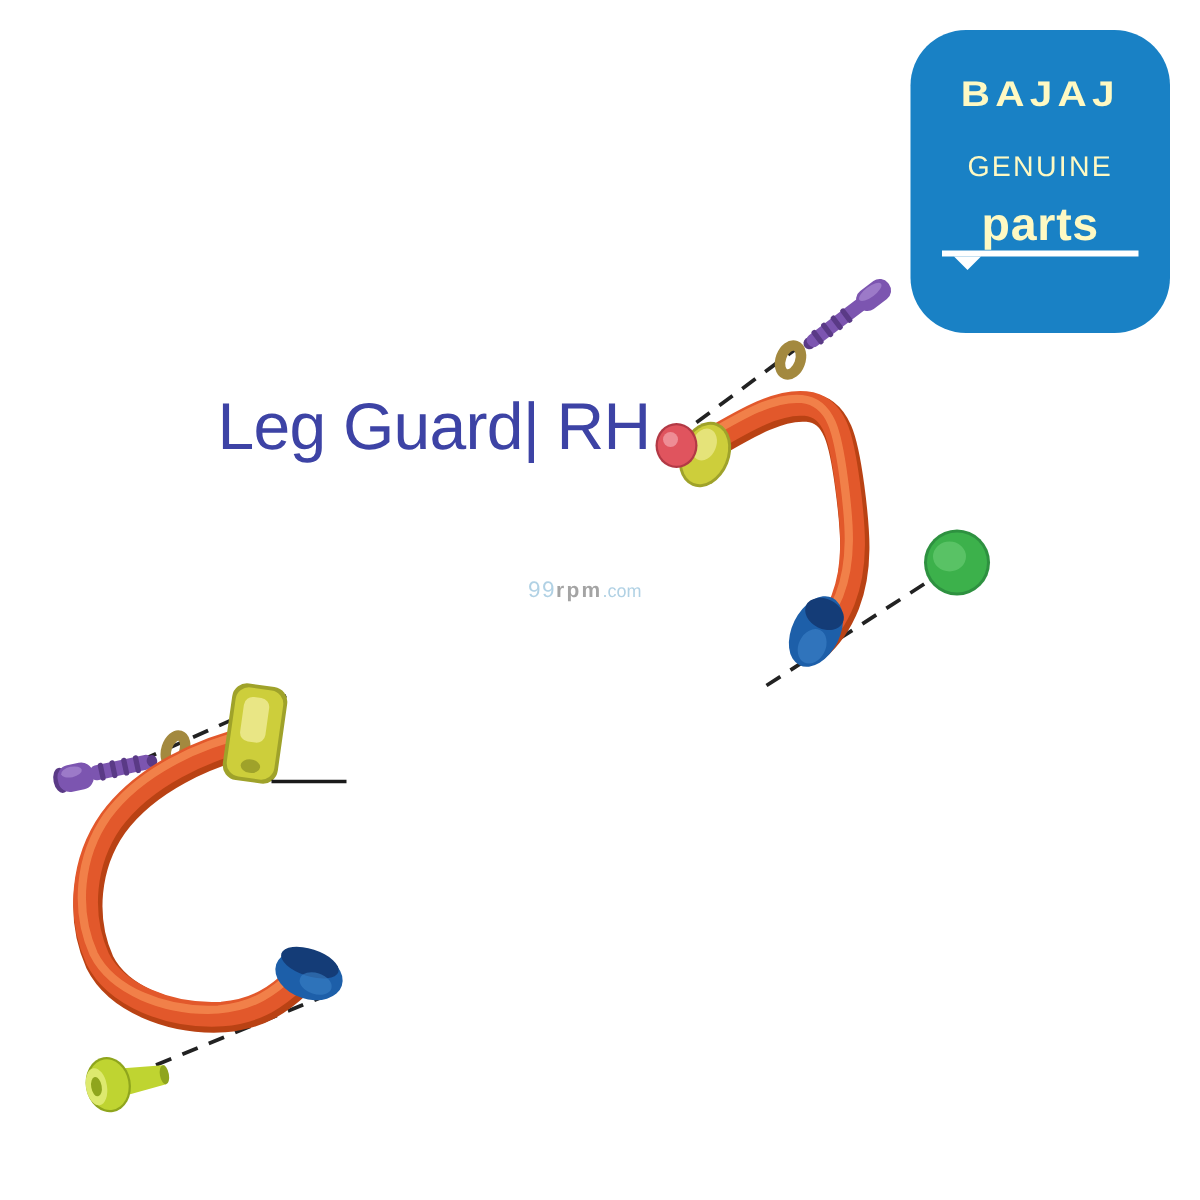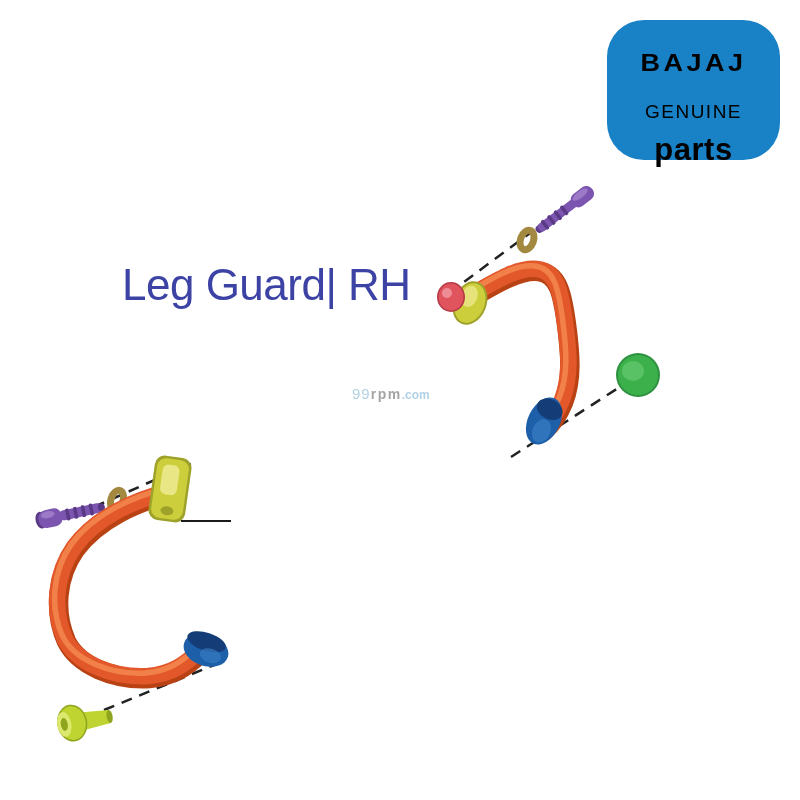--- a/index.html
+++ b/index.html
@@ -8,34 +8,34 @@
     background:#FFFFFF;
     font-family:"Liberation Sans", sans-serif;
   }
   .stage { position:absolute; inset:0; }
   svg.diagram { position:absolute; left:0; top:0; }
 
   .part-label {
     position:absolute; color:#3D43A5; font-size:44px; line-height:1.05;
     white-space:nowrap; letter-spacing:-0.5px;
   }
-  #label-rh { left:122px; top:262px; }
+  #label-rh { left:145px; top:262px; }
   #label-lh { left:241px; top:499px; }
 
   .watermark {
     position:absolute; left:352px; top:385px;
     display:flex; align-items:baseline; opacity:0.9;
   }
   .wm-99  { font-size:15px; font-weight:normal; color:#A9CDE2; letter-spacing:1px; }
   .wm-rpm { font-size:14px; font-weight:bold; color:#9B9B9B; letter-spacing:1.5px;text-align:center; }
-  .wm-com { font-size:12px; font-weight:bold; color:#A9CDE2; }
+  .wm-com { font-size:12px; font-weight:normal; color:#A9CDE2; }
 
   .logo {
-    position:absolute; left:607px; top:20px; width:173px; height:140px;
-    background:#1981C5; border-radius:37px; color:#000000;
+    position:absolute; left:607px; top:20px; width:173px; height:202px;
+    background:#1981C5; border-radius:37px; color:#fef9c3;
     display:flex; flex-direction:column; align-items:center;
   }
   .logo-brand   { margin-top:30px; font-size:27px; font-weight:bold; letter-spacing:3.5px; line-height:1; transform:scaleY(0.88); }
   .logo-genuine { margin-top:25px;  font-size:19px; letter-spacing:1.5px; line-height:1; font-weight:400; }
   .logo-parts   { margin-top:13px;  font-size:31px; font-weight:bold; letter-spacing:0.5px; line-height:1; }
   .logo-rule-wrap { position:relative; width:131px; margin-top:2px; }
   .logo-rule  { height:3.5px; background:#FFFFFF; width:100%; }
   .logo-arrow {
     position:absolute; left:8px; top:3.5px; width:0; height:0;
     border-left:9px solid transparent; border-right:9px solid transparent;

